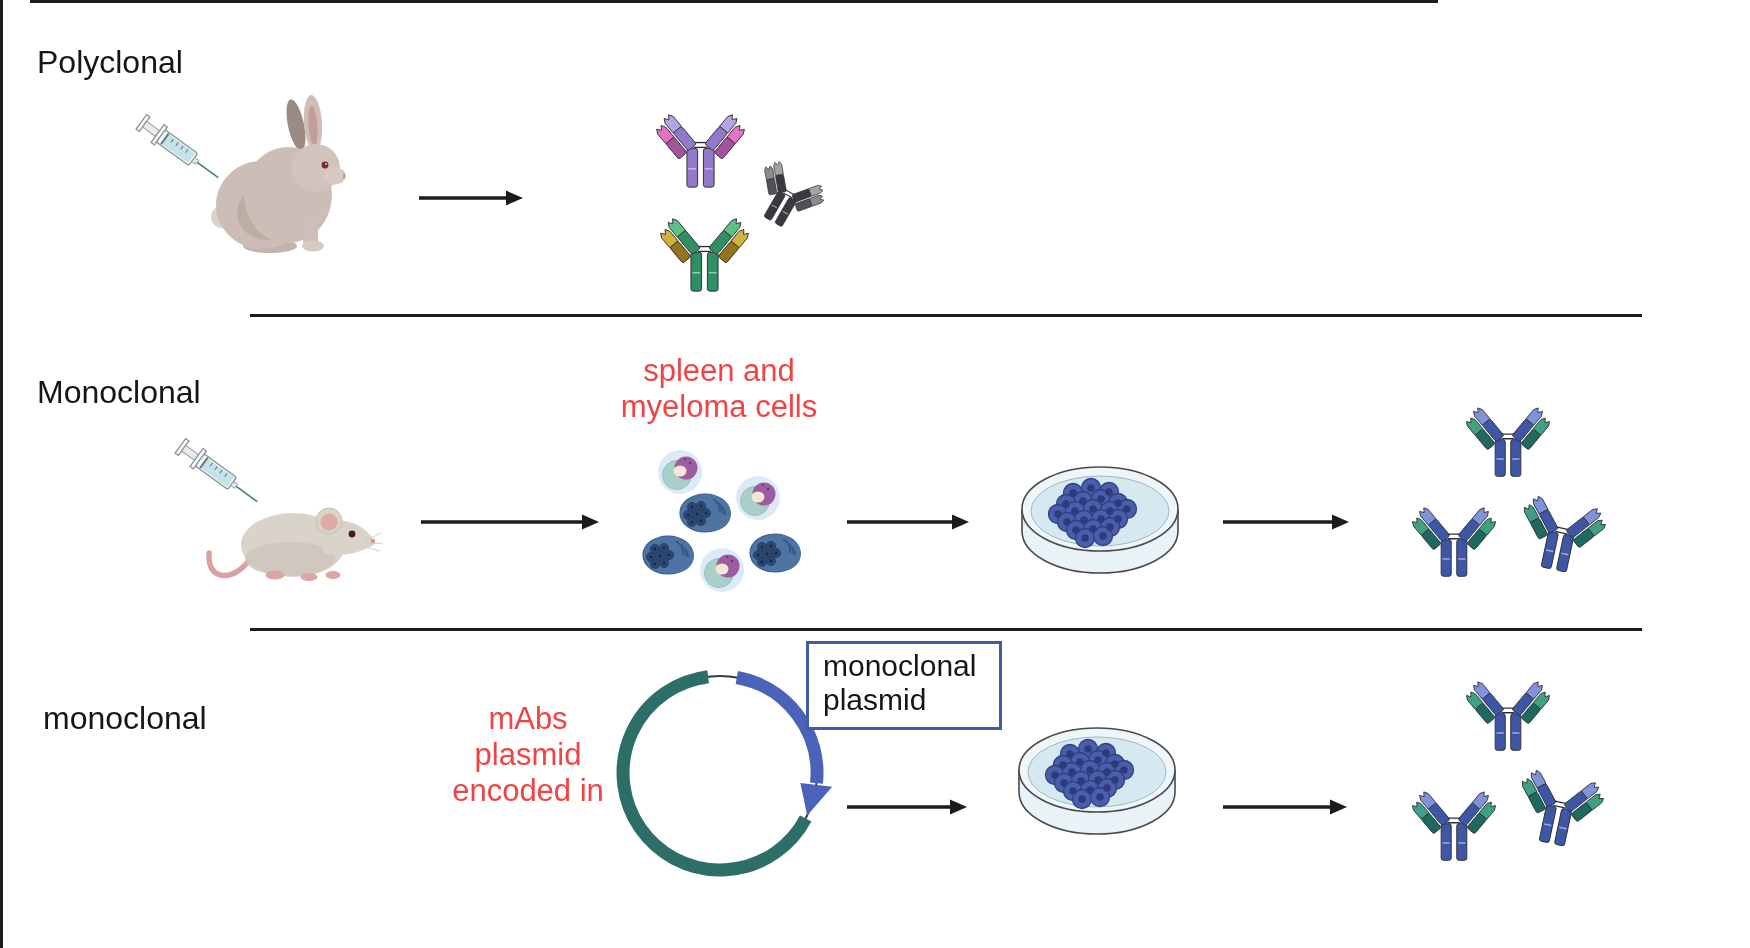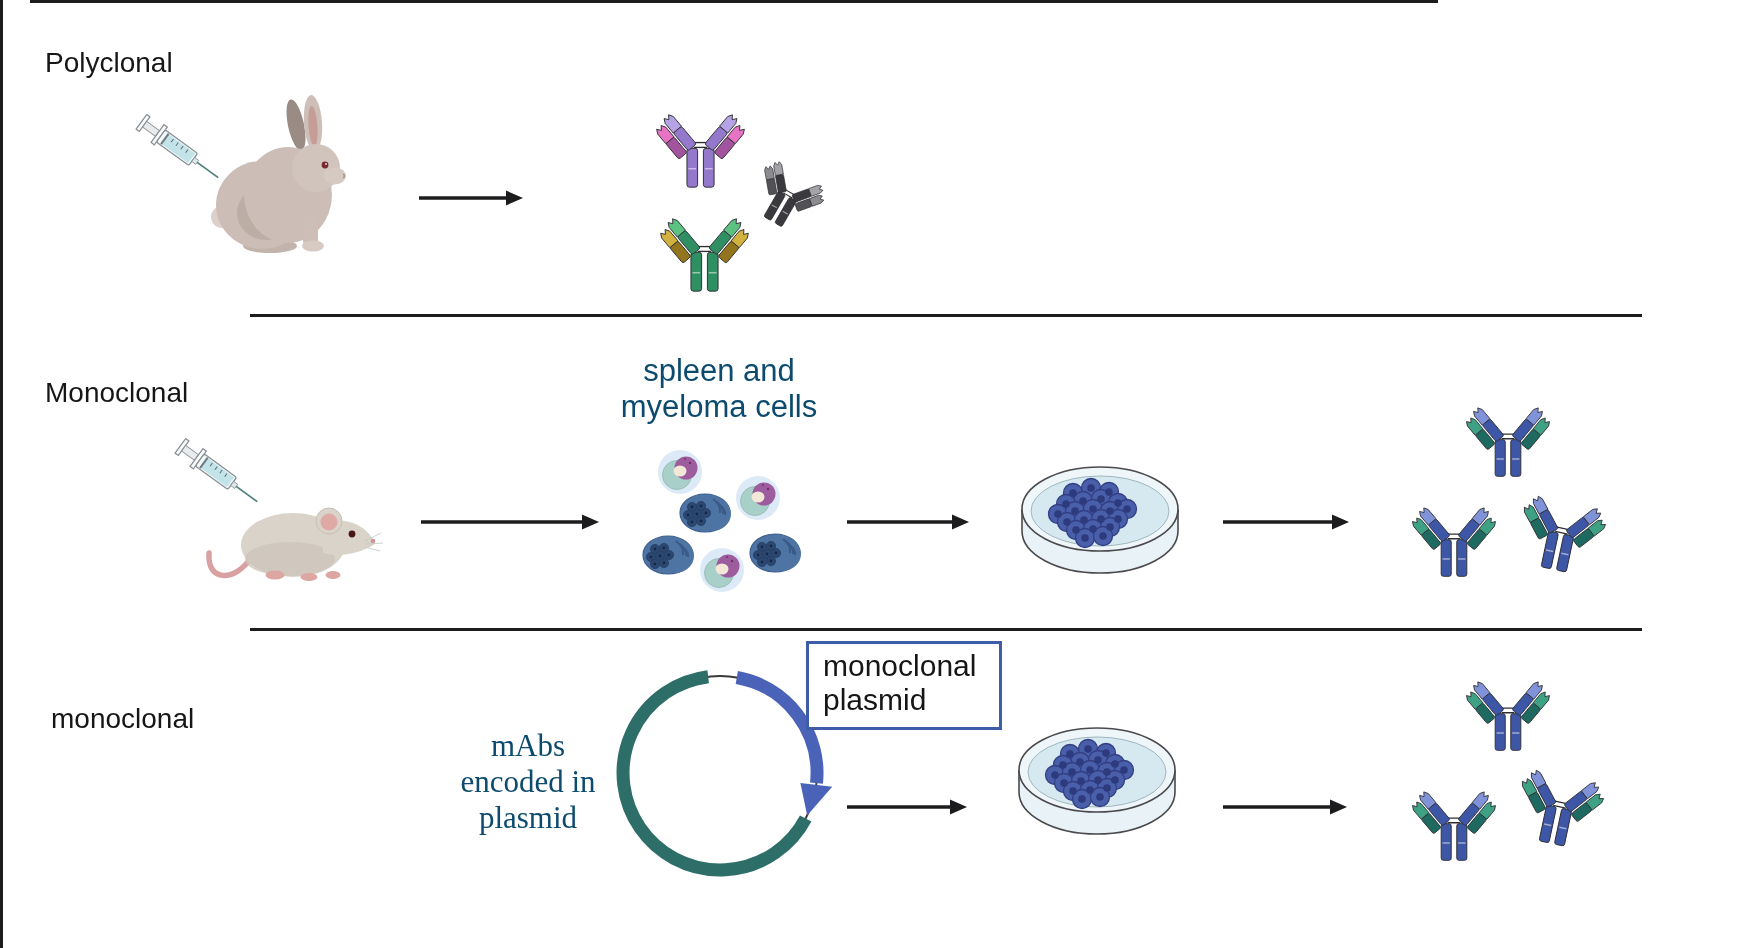--- a/index.html
+++ b/index.html
@@ -1,20 +1,20 @@
 <!DOCTYPE html>
 <html><head>
 <meta charset="utf-8">
 <style>
   html,body{margin:0;padding:0;background:#fff;}
   #canvas{position:relative;width:1750px;height:948px;background:#ffffff;overflow:hidden;
           font-family:"Liberation Sans",sans-serif;color:#1a1a1a;}
   .abs{position:absolute;}
-  .row-label{font-size:28px;font-weight:500;line-height:37px;color:#161616;margin-left:8px;}
-  .caption{font-size:31px;font-weight:500;line-height:36px;text-align:center;color:#0c4a6e;}
+  .row-label{font-size:32px;font-weight:500;line-height:37px;color:#161616;}
+  .caption{font-size:31px;font-weight:500;line-height:36px;text-align:center;color:#ef4444;}
   .callout{border:3px solid #3F5CA8;background:#ffffff;font-size:30px;font-weight:500;
            line-height:34px;padding:5px 10px 5px 14px;color:#161616;}
   .divider{height:3px;background:#1C1C1E;}
   .frame{background:#1C1C1E;}
   svg{display:block;overflow:visible;}
   
   .ab-blue  {--fc:#3D57A6;--heavy-tip:#8093D8;--light-tip:#3FA183;--light-low:#1E6A60;}
   .ab-purple{--fc:#9478CC;--heavy-tip:#B5A3E6;--light-tip:#E773C4;--light-low:#A2549E;}
   .ab-gray  {--fc:#3A3A3E;--heavy-tip:#A4A4A8;--light-tip:#8C8C90;--light-low:#525256;}
   .ab-green {--fc:#2F8F63;--heavy-tip:#5BC282;--light-tip:#D2B23E;--light-low:#93751D;}
@@ -261,24 +261,24 @@
       <use href="#antibody-shape"></use>
     </svg>
   <svg class="abs ab-blue rot12" style="left:1516px;top:486px;" width="92" height="88" viewBox="0 0 100 96">
       <use href="#antibody-shape"></use>
     </svg>
 
   <div class="abs row-label" style="left:43px;top:700px;">
     <div>monoclonal</div>
   </div>
 
-  <div class="abs caption" style="left:408px;top:728px;width:240px;font-family:Liberation Serif, serif;">
+  <div class="abs caption" style="left:408px;top:701px;width:240px;">
     <div>mAbs</div>
+    <div>plasmid</div>
     <div>encoded in</div>
-    <div>plasmid</div>
   </div>
 
   <svg class="abs" style="left:608px;top:658px;" width="232" height="232" viewBox="0 0 232 232">
     <circle cx="112" cy="115" r="97" fill="none" stroke="#3A3A3A" stroke-width="2"></circle>
     <path d="M100.2,18.7 A97,97 0 1 0 197.7,160.5" fill="none" stroke="#2E6E68" stroke-width="13"></path>
     <path d="M128.8,19.5 A97,97 0 0 1 208.5,125.1" fill="none" stroke="#4A63B8" stroke-width="13"></path>
     <polygon points="199.2,157.5 224.2,128.7 192.4,124.9" fill="#4A63B8"></polygon>
   </svg>
 
   <div class="abs callout" style="left:806px;top:641px;width:166px;height:73px;">

